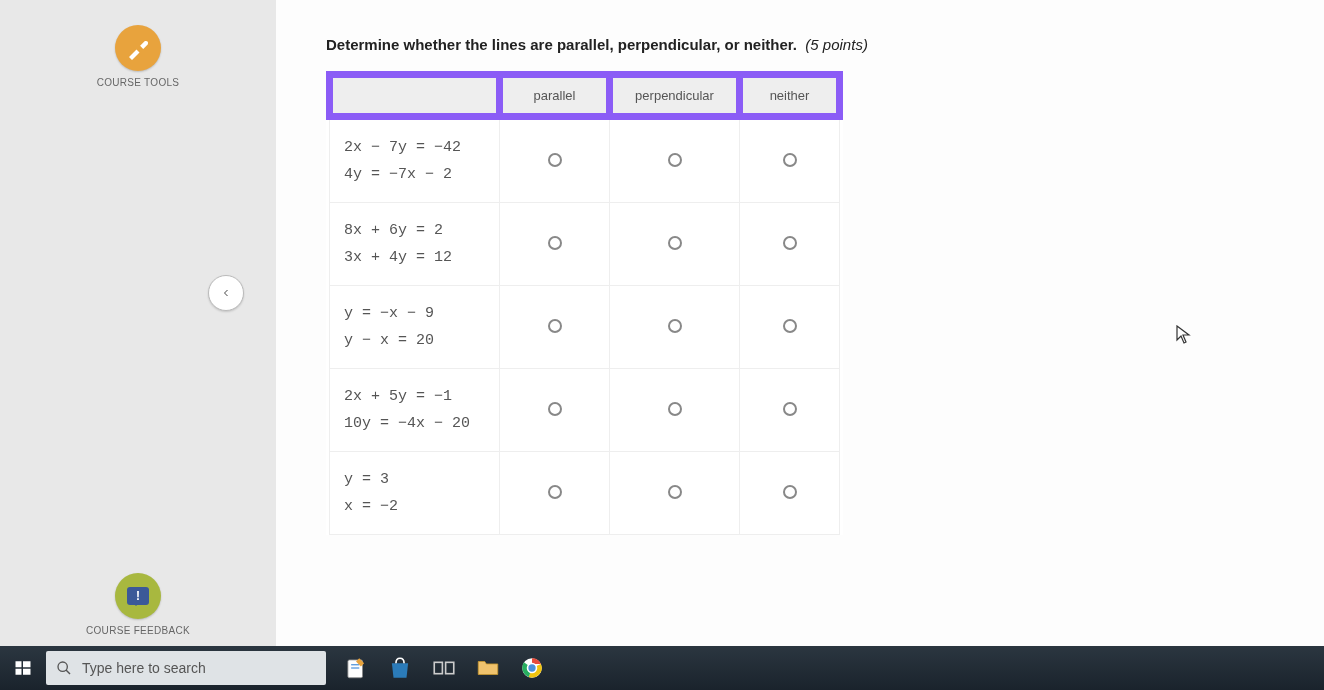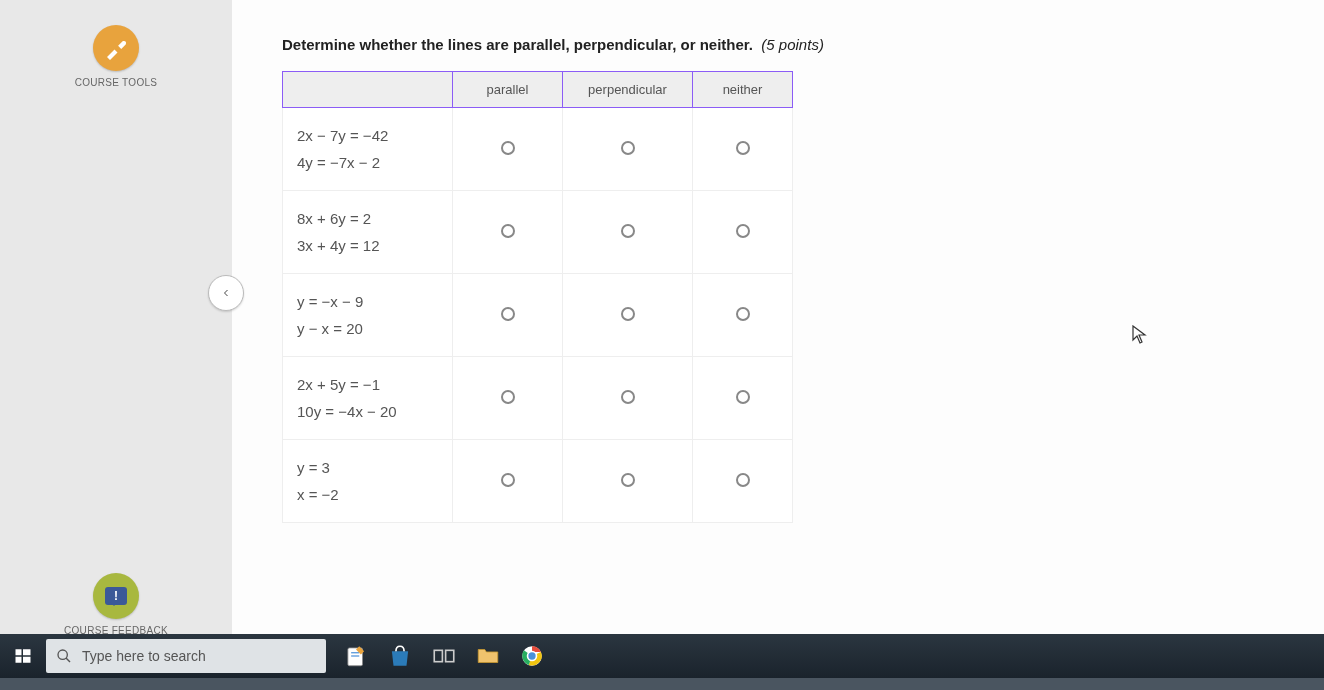--- a/index.html
+++ b/index.html
@@ -12,21 +12,21 @@
     position: relative;
   }
   .app {
     width: 100%;
     height: 646px;
     background: #e8e8e8;
     display: flex;
     position: relative;
   }
   .sidebar {
-    width: 232px;
+    width: 276px;
     background: #e8e8e8;
     padding-top: 25px;
     display: flex;
     flex-direction: column;
     align-items: center;
     position: relative;
   }
   .course-tools-btn {
     display: flex;
     flex-direction: column;
@@ -132,34 +132,34 @@
     border-collapse: collapse;
     background: #fff;
     border: 1px solid #ddd;
     font-size: 13px;
   }
   table.answer-grid th {
     background: #eee;
     color: #555;
     font-weight: normal;
     padding: 10px 14px;
-    border: 1px solid #8b5cf6;
+    border: 7px solid #8b5cf6;
     text-align: center;
   }
   table.answer-grid th.blank { background:#eee; width:170px; }
   table.answer-grid td {
     border: 1px solid #eee;
     padding: 20px 14px;
     text-align: center;
     vertical-align: middle;
   }
   table.answer-grid td.eqcell {
     text-align: left;
     color: #555;
-    font-family: Liberation Sans, sans-serif;
+    font-family: Liberation Mono, monospace;
     font-size: 15px;
     line-height: 1.8;
     white-space: nowrap;
     width: 170px;
     padding: 14px 14px;
   }
   .radio {
     width: 14px;
     height: 14px;
     border: 2px solid #888;
@@ -178,21 +178,21 @@
     top: 325px;
     width: 16px;
     height: 20px;
     pointer-events: none;
   }
   .cursor svg { width:16px; height:20px; fill:none; stroke:#333; stroke-width:1.2; }
 
   
   .taskbar {
     position: absolute;
-    bottom: 12px; left: 0;
+    bottom: 0; left: 0;
     width: 100%;
     height: 44px;
     background: linear-gradient(#2b3640, #1a232c);
     display: flex;
     align-items: center;
     padding: 0 0 0 0;
     color: #ddd;
   }
   .win-start {
     width: 46px; height: 44px;

